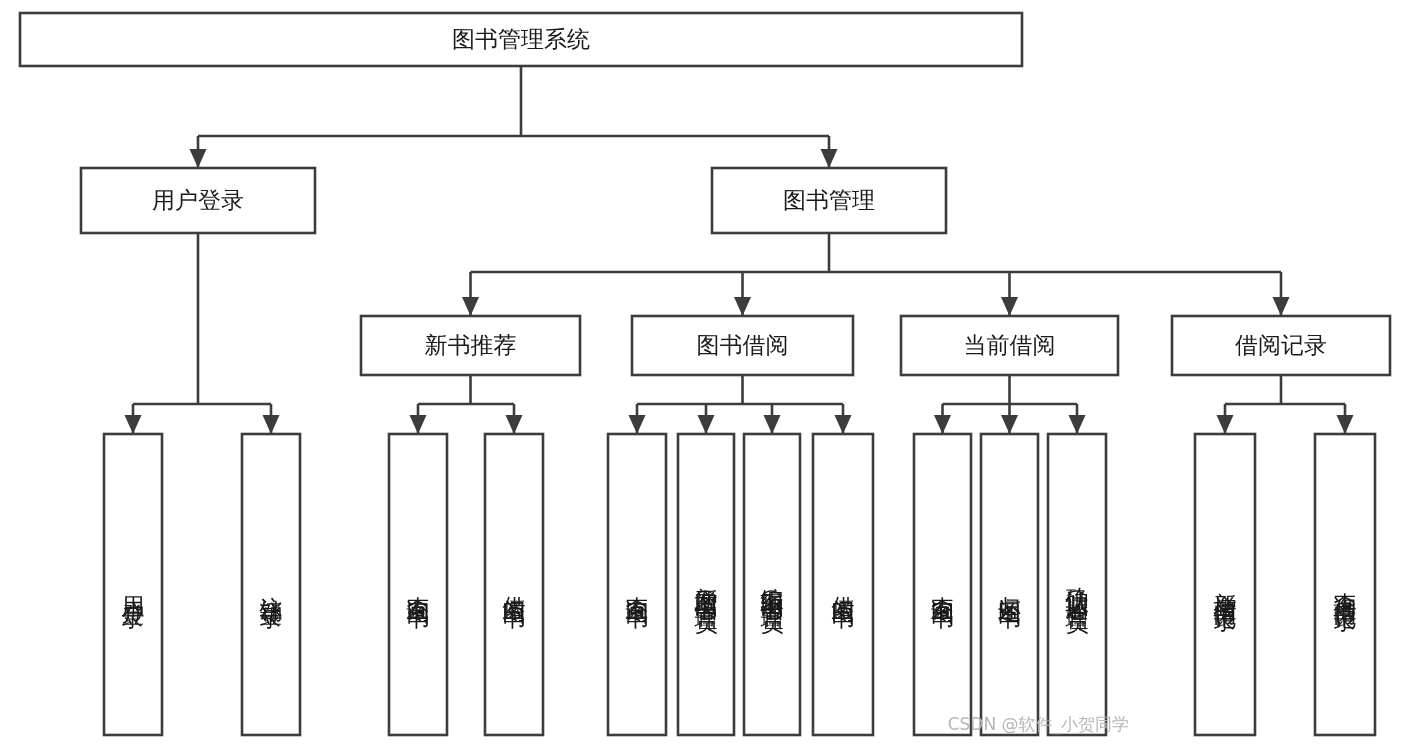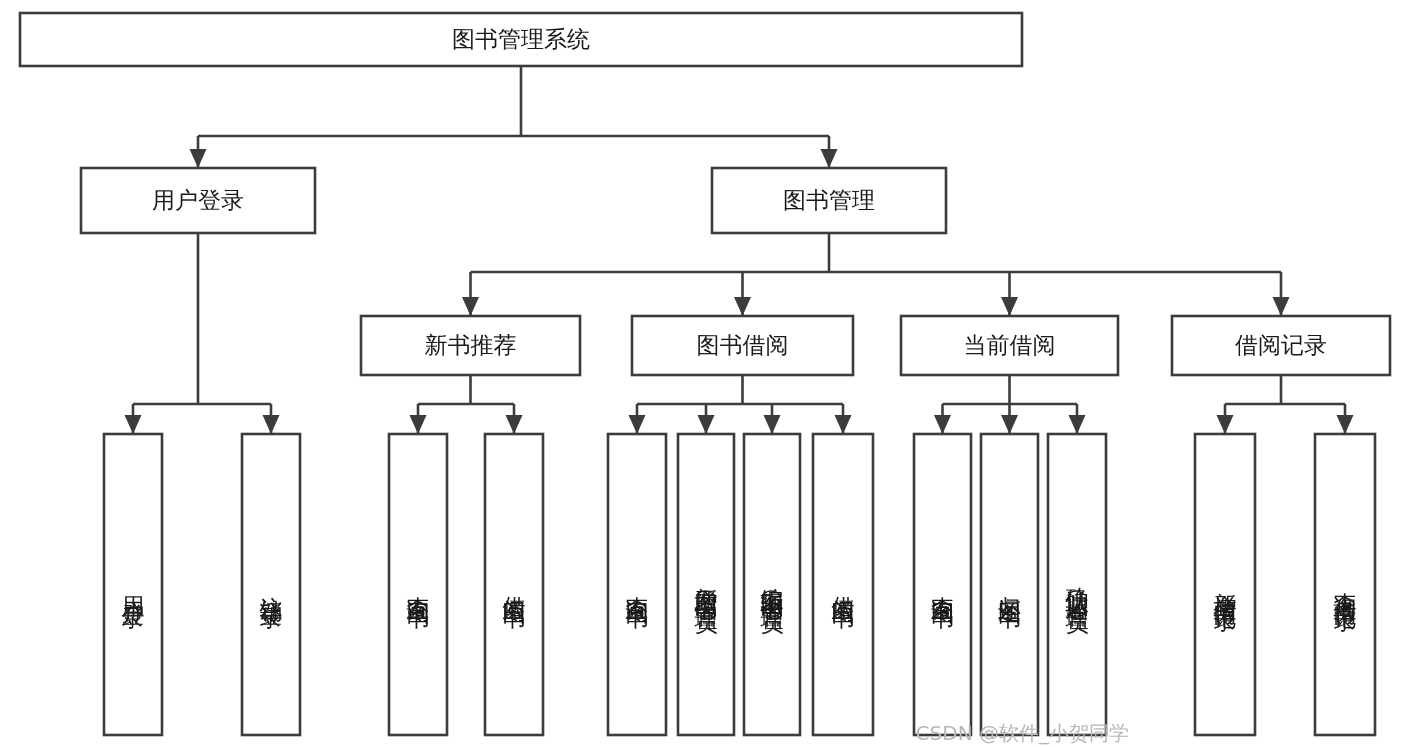--- a/index.html
+++ b/index.html
@@ -60,23 +60,23 @@
     font-family: "DejaVu Sans", "Liberation Sans", sans-serif;
     font-size: 23px;
     line-height: 1.0;
     color: #1a1a1a;
     letter-spacing: 3.5px;
     white-space: nowrap;
   }
   .watermark {
     position: absolute;
     right: 8px;
-    bottom: 0;
-    font-family: "DejaVu Sans", "Liberation Sans", sans-serif;
-    font-size: 20px;
+    bottom: 11px;
+    font-family: "DejaVu Sans", "Liberation Sans", sans-serif;
+    font-size: 17px;
     color: #b6b6b6;
     white-space: nowrap;
   }
 </style>
 </head>
 <body>
 
 <div id="diagram-root">
   <svg class="diagram-canvas" viewBox="0 0 1405 747" xmlns="http://www.w3.org/2000/svg">
     <g id="connector-layer">

